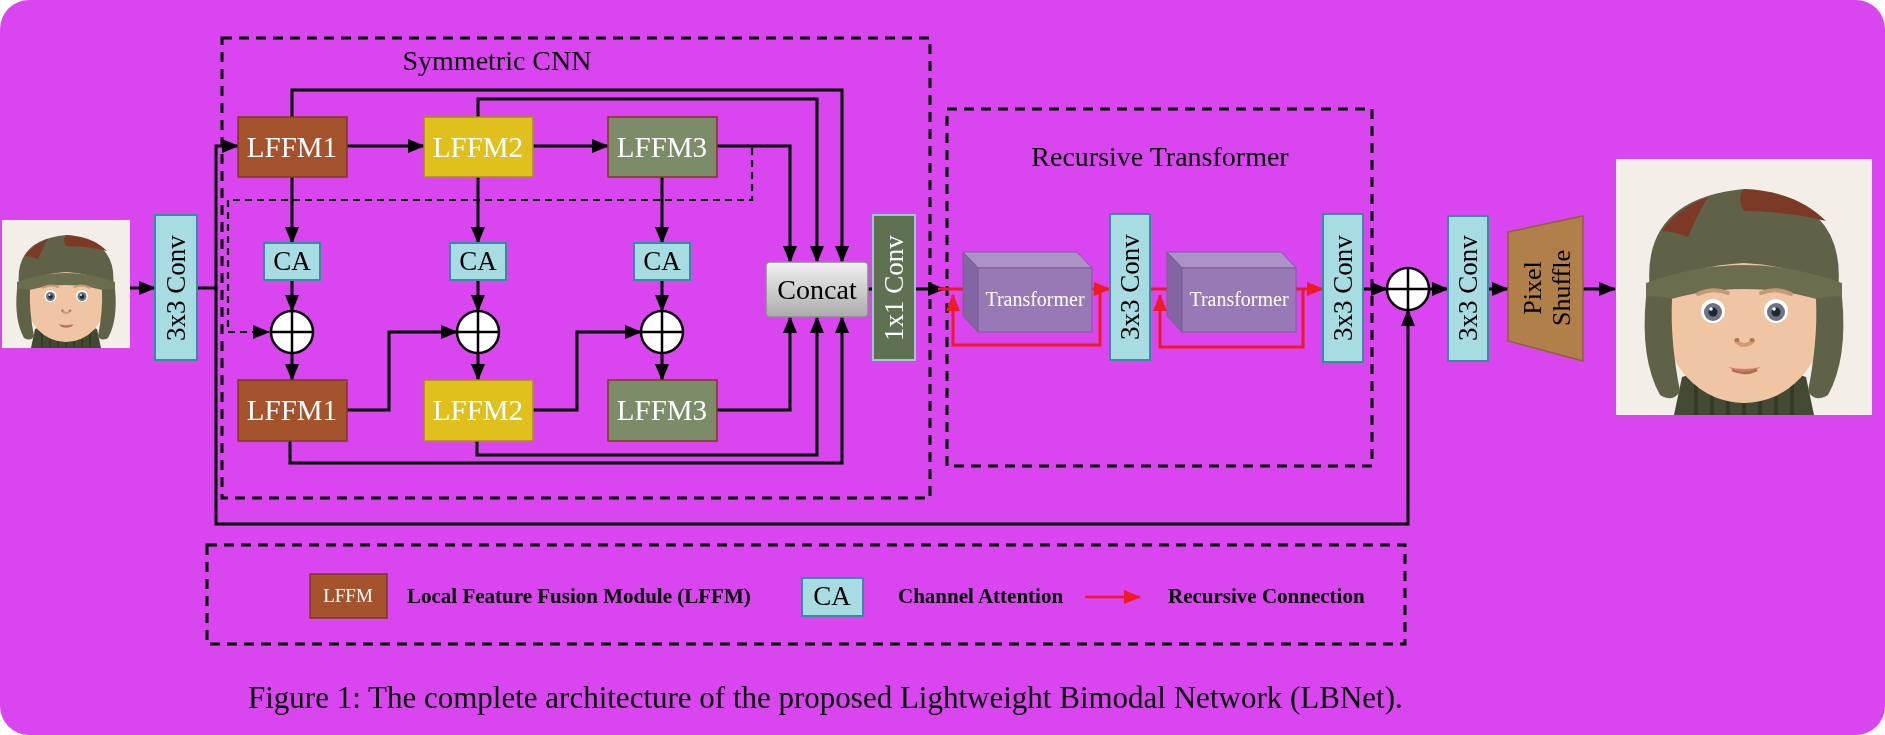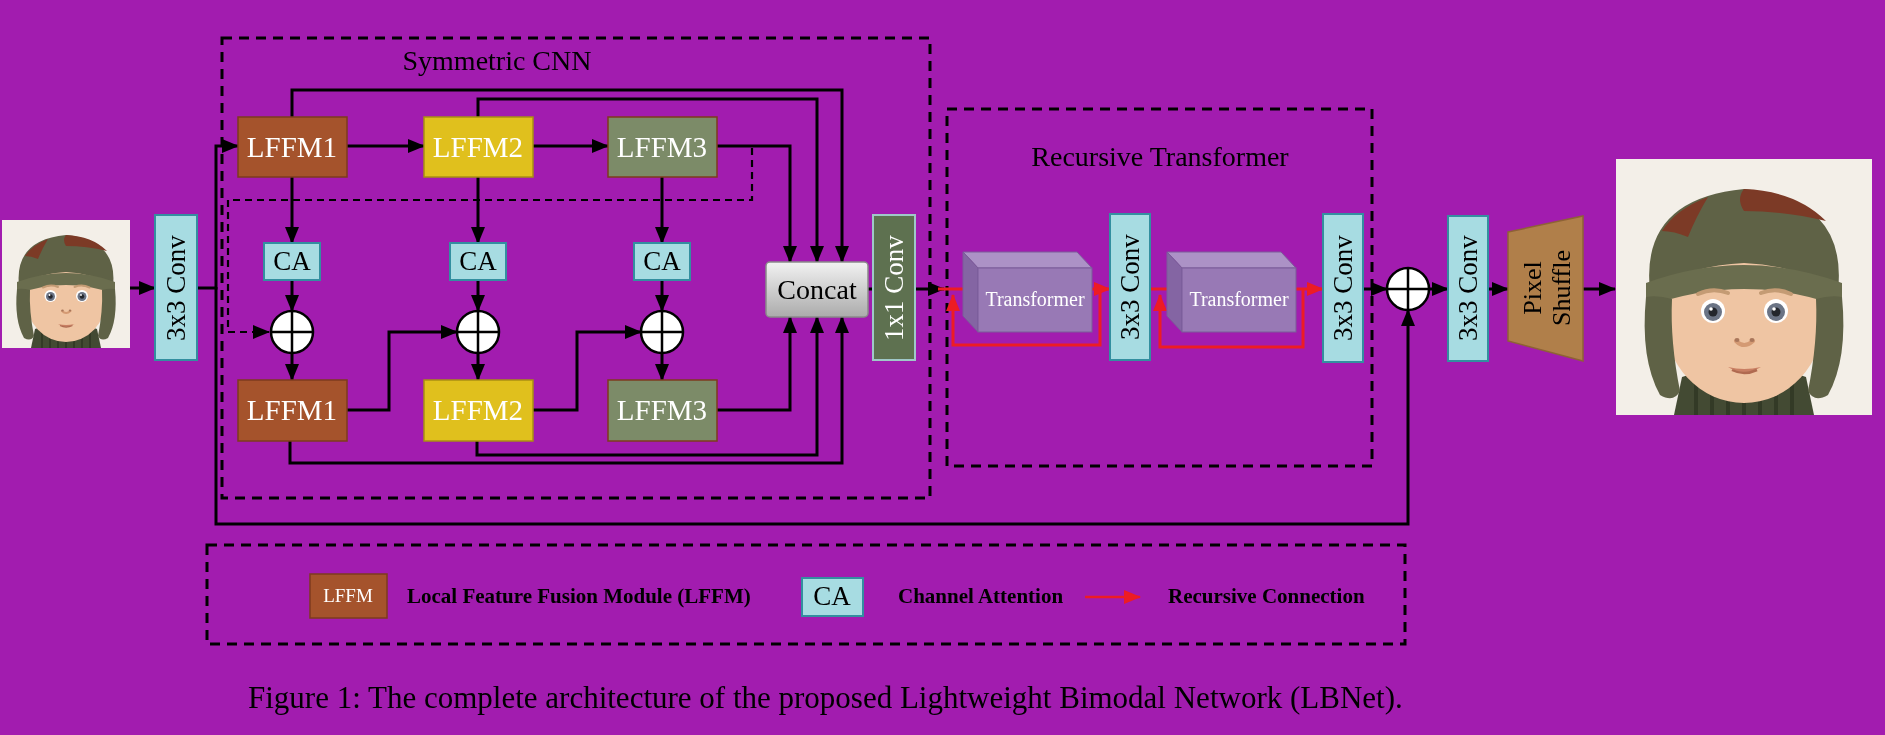--- a/index.html
+++ b/index.html
@@ -1,16 +1,16 @@
 <!DOCTYPE html>
 <html><head>
 <meta charset="utf-8">
 <style>
   html,body{margin:0;padding:0;background:#ffffff;}
-  .stage{position:relative;width:1885px;height:735px;background:#a21caf;overflow:hidden;}
+  .stage{position:relative;width:1885px;height:735px;background:#d946ef;overflow:hidden;border-radius:29px;}
   svg{display:block;}
   text{font-family:"Liberation Serif", serif;fill:#000;}
   .t-white{fill:#ffffff;}
   .t-bold{font-weight:bold;}
   .ln{stroke:#000;stroke-width:3;fill:none;}
   .red{stroke:#ED1C24;stroke-width:3;fill:none;}
   .red-leg{stroke:#ED1C24;stroke-width:2.6;fill:none;}
   .dash-region{stroke:#000;stroke-width:3;fill:none;stroke-dasharray:10 7;}
   .dash-feed{stroke:#000;stroke-width:2.2;fill:none;stroke-dasharray:7 5;}
   .sum{fill:#ffffff;stroke:#000;stroke-width:2.5;}

